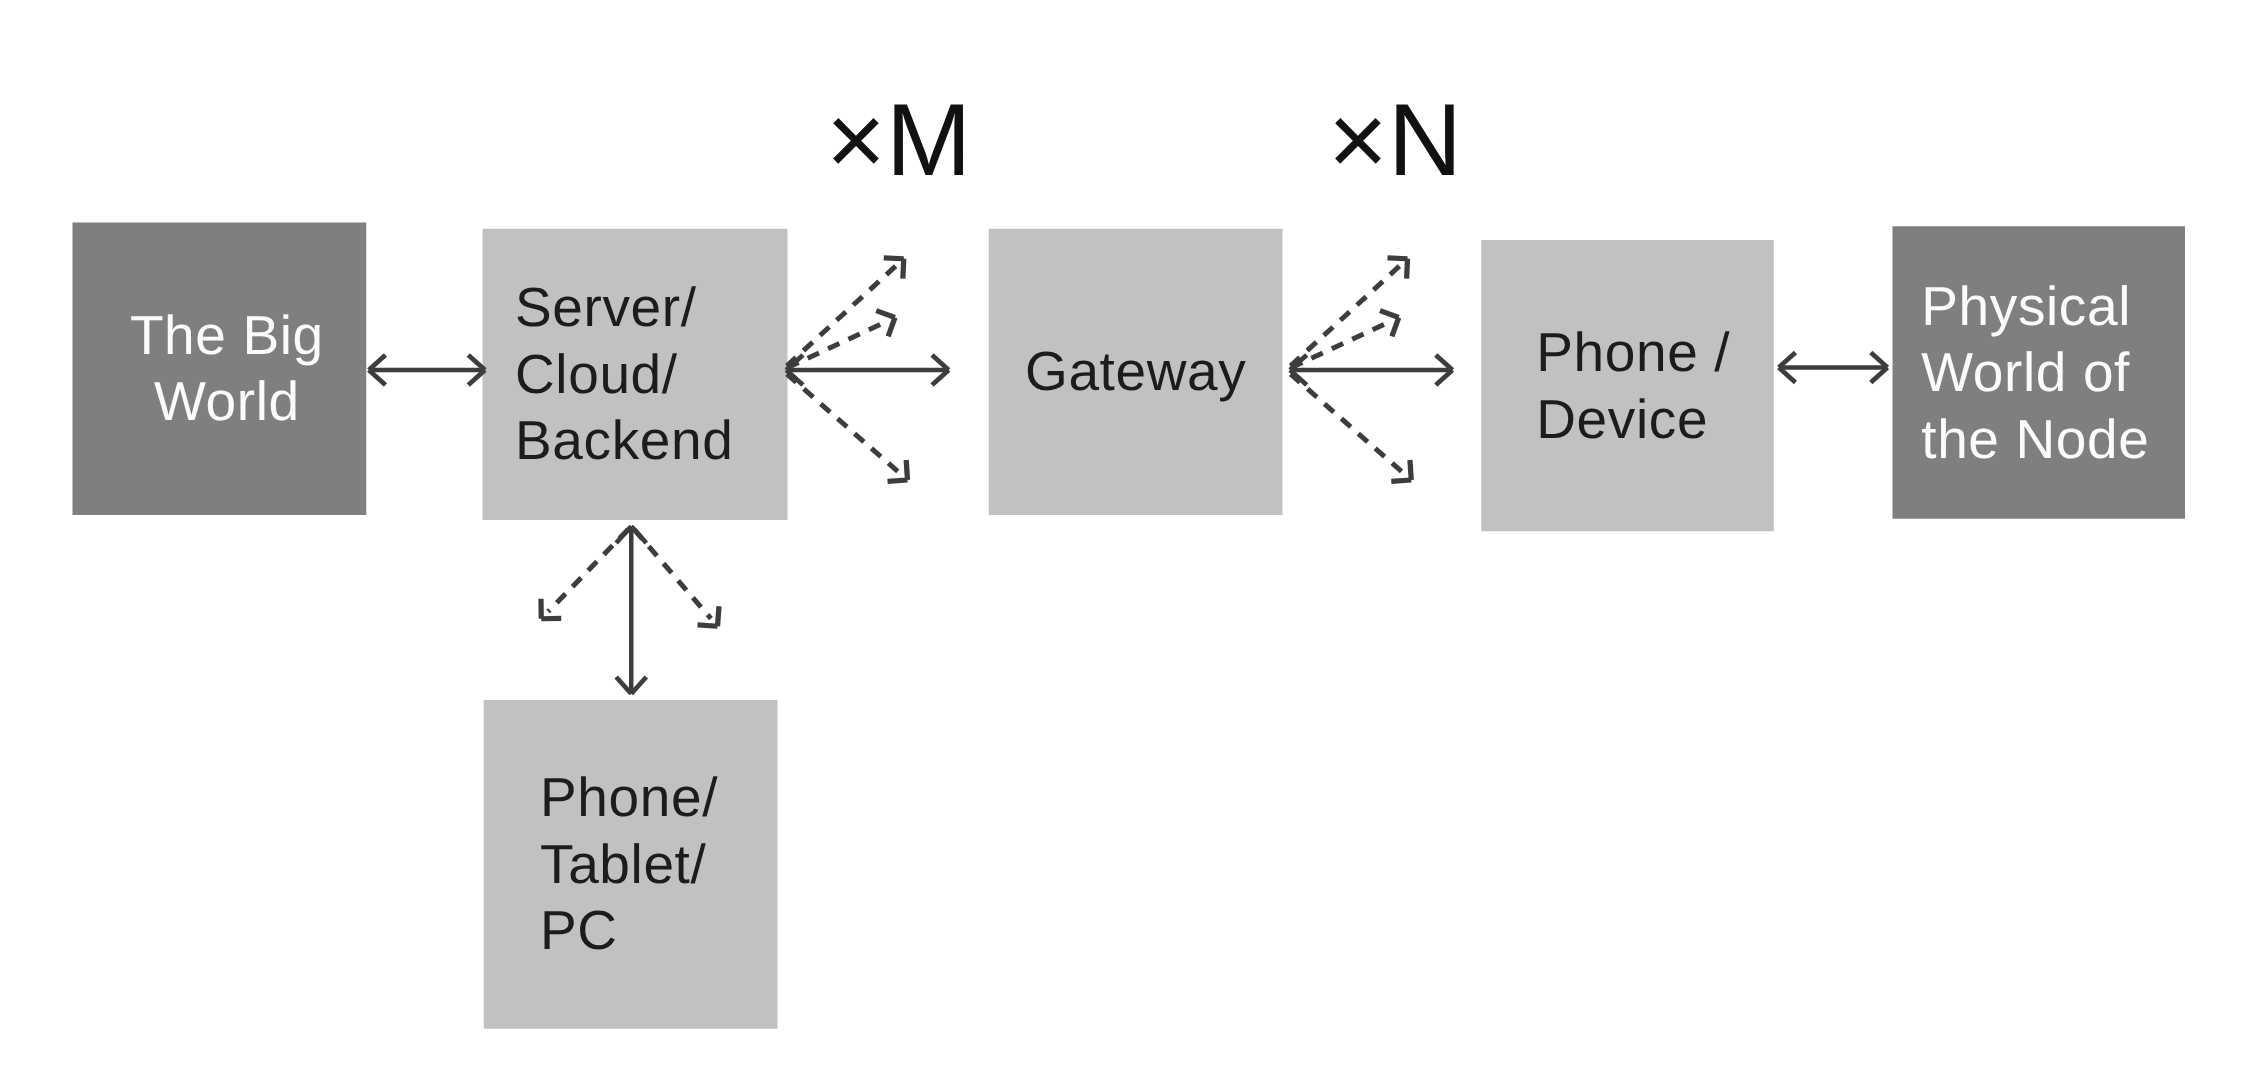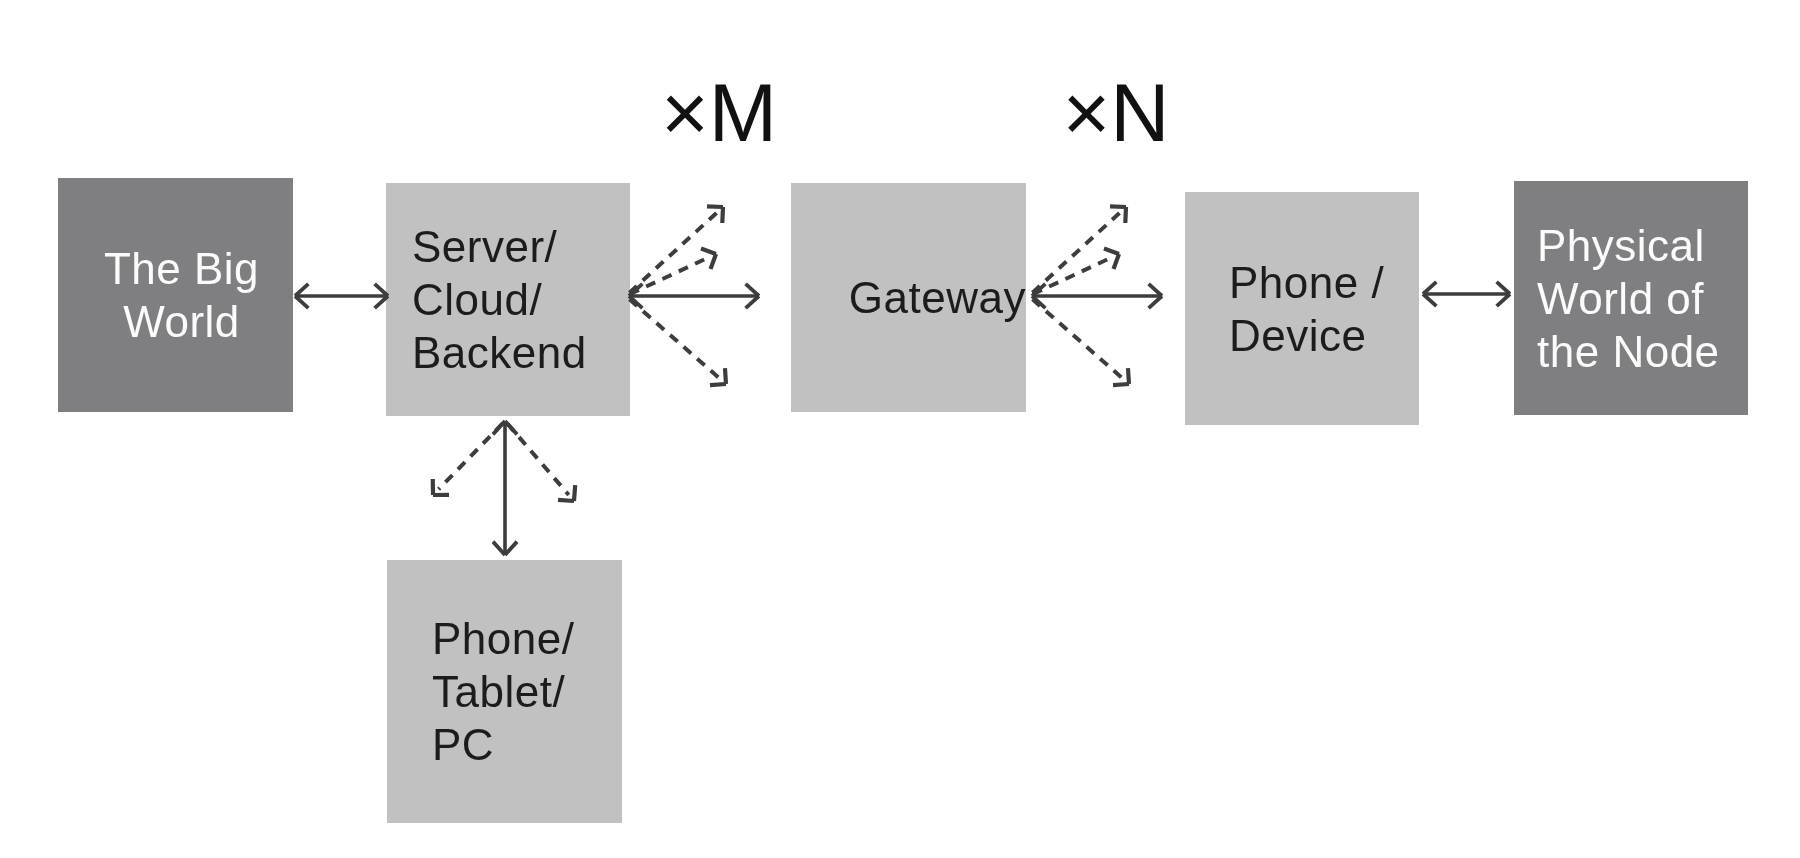--- a/index.html
+++ b/index.html
@@ -54,21 +54,21 @@
     <span class="box-label">The Big
 World</span>
   </div>
 
   <div class="box light" style="left:386px; top:183px; width:244px; height:233px; padding-left:26px;">
     <span class="box-label">Server/
 Cloud/
 Backend</span>
   </div>
 
-  <div class="box light" style="left:791px; top:183px; width:235px; height:229px; padding-left:29px;justify-content:flex-end;">
+  <div class="box light" style="left:791px; top:183px; width:235px; height:229px; padding-left:29px;">
     <span class="box-label">Gateway</span>
   </div>
 
   <div class="box light" style="left:1185px; top:192px; width:234px; height:233px; padding-left:44px;">
     <span class="box-label">Phone /
 Device</span>
   </div>
 
   <div class="box dark" style="left:1514px; top:181px; width:234px; height:234px; padding-left:23px;">
     <span class="box-label">Physical

